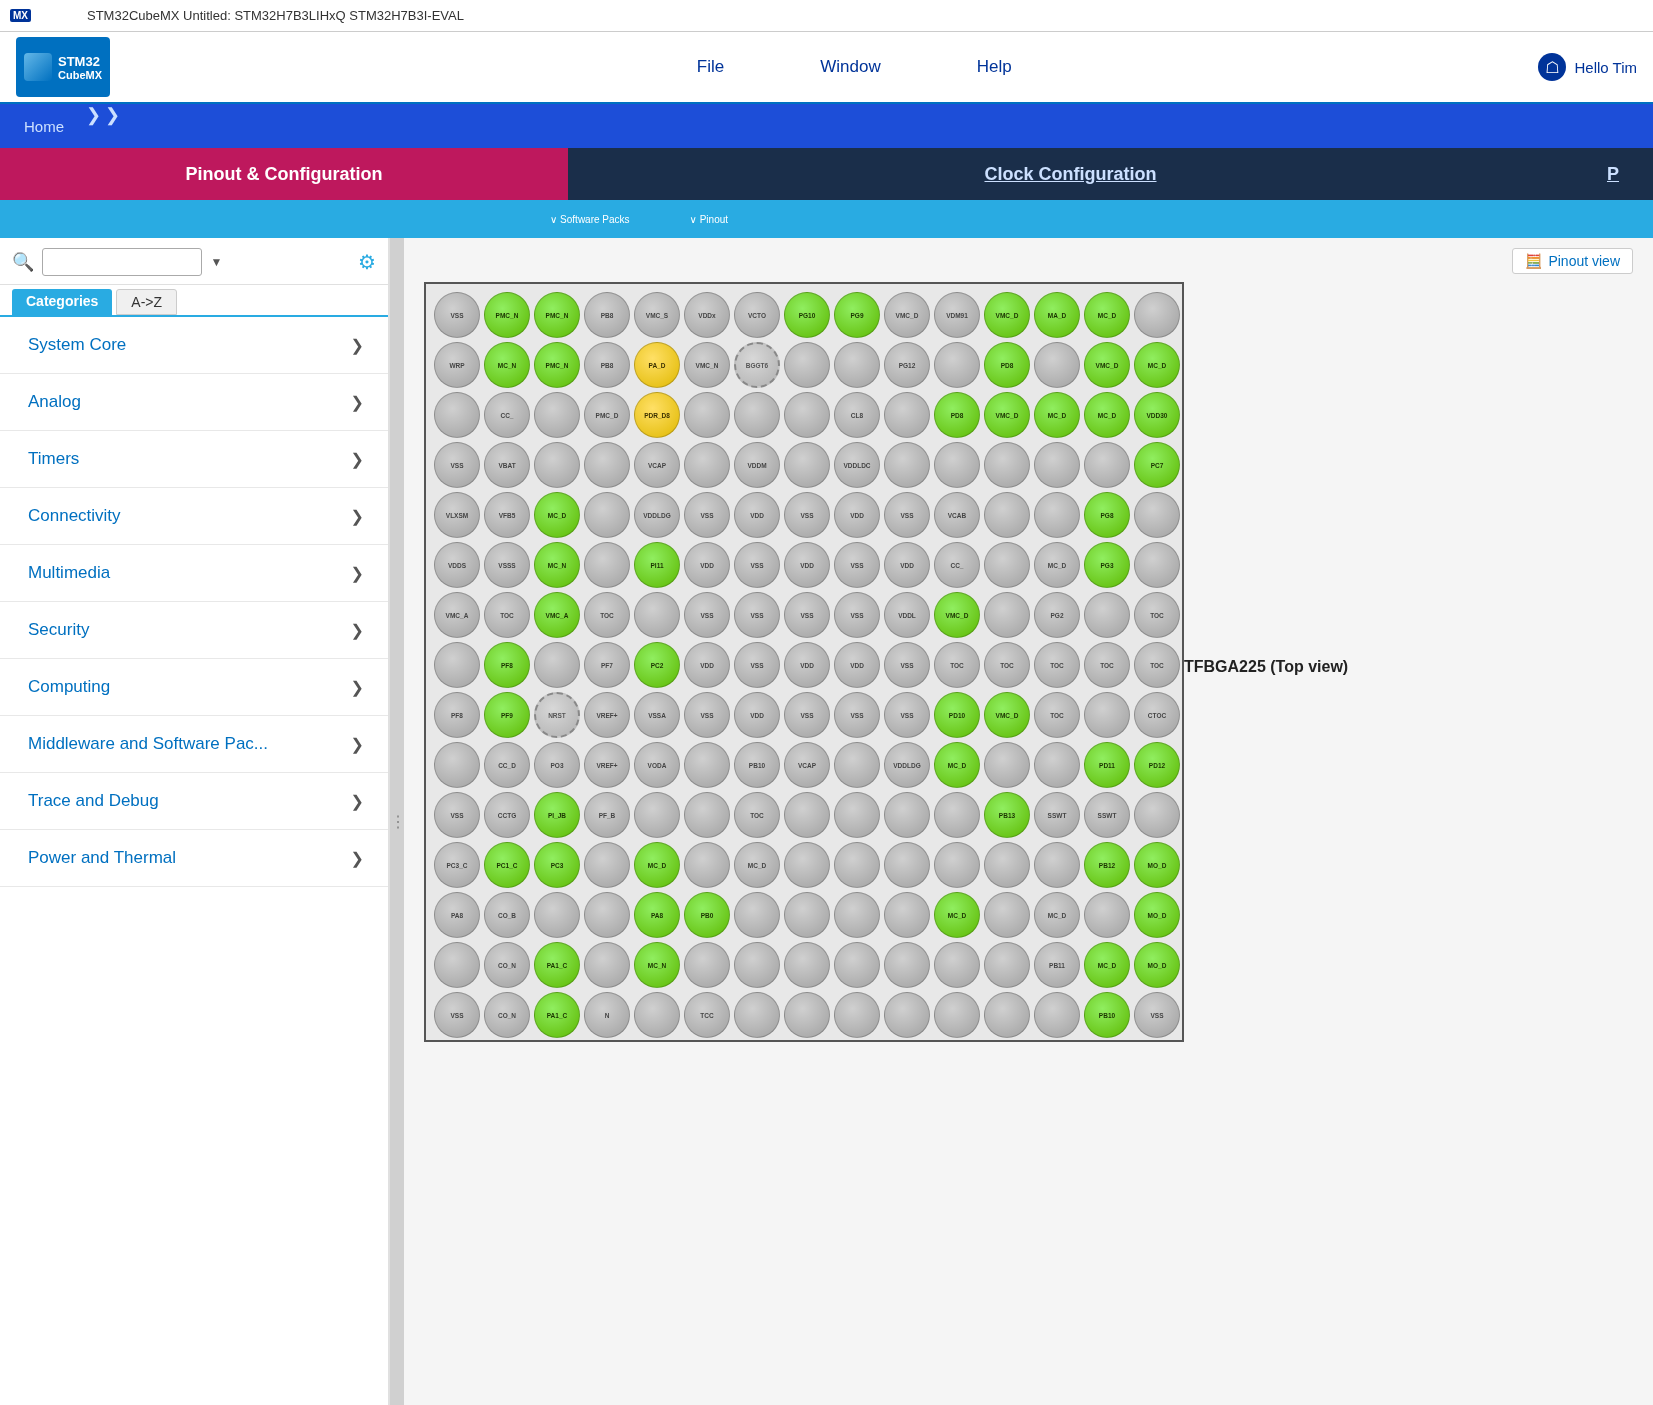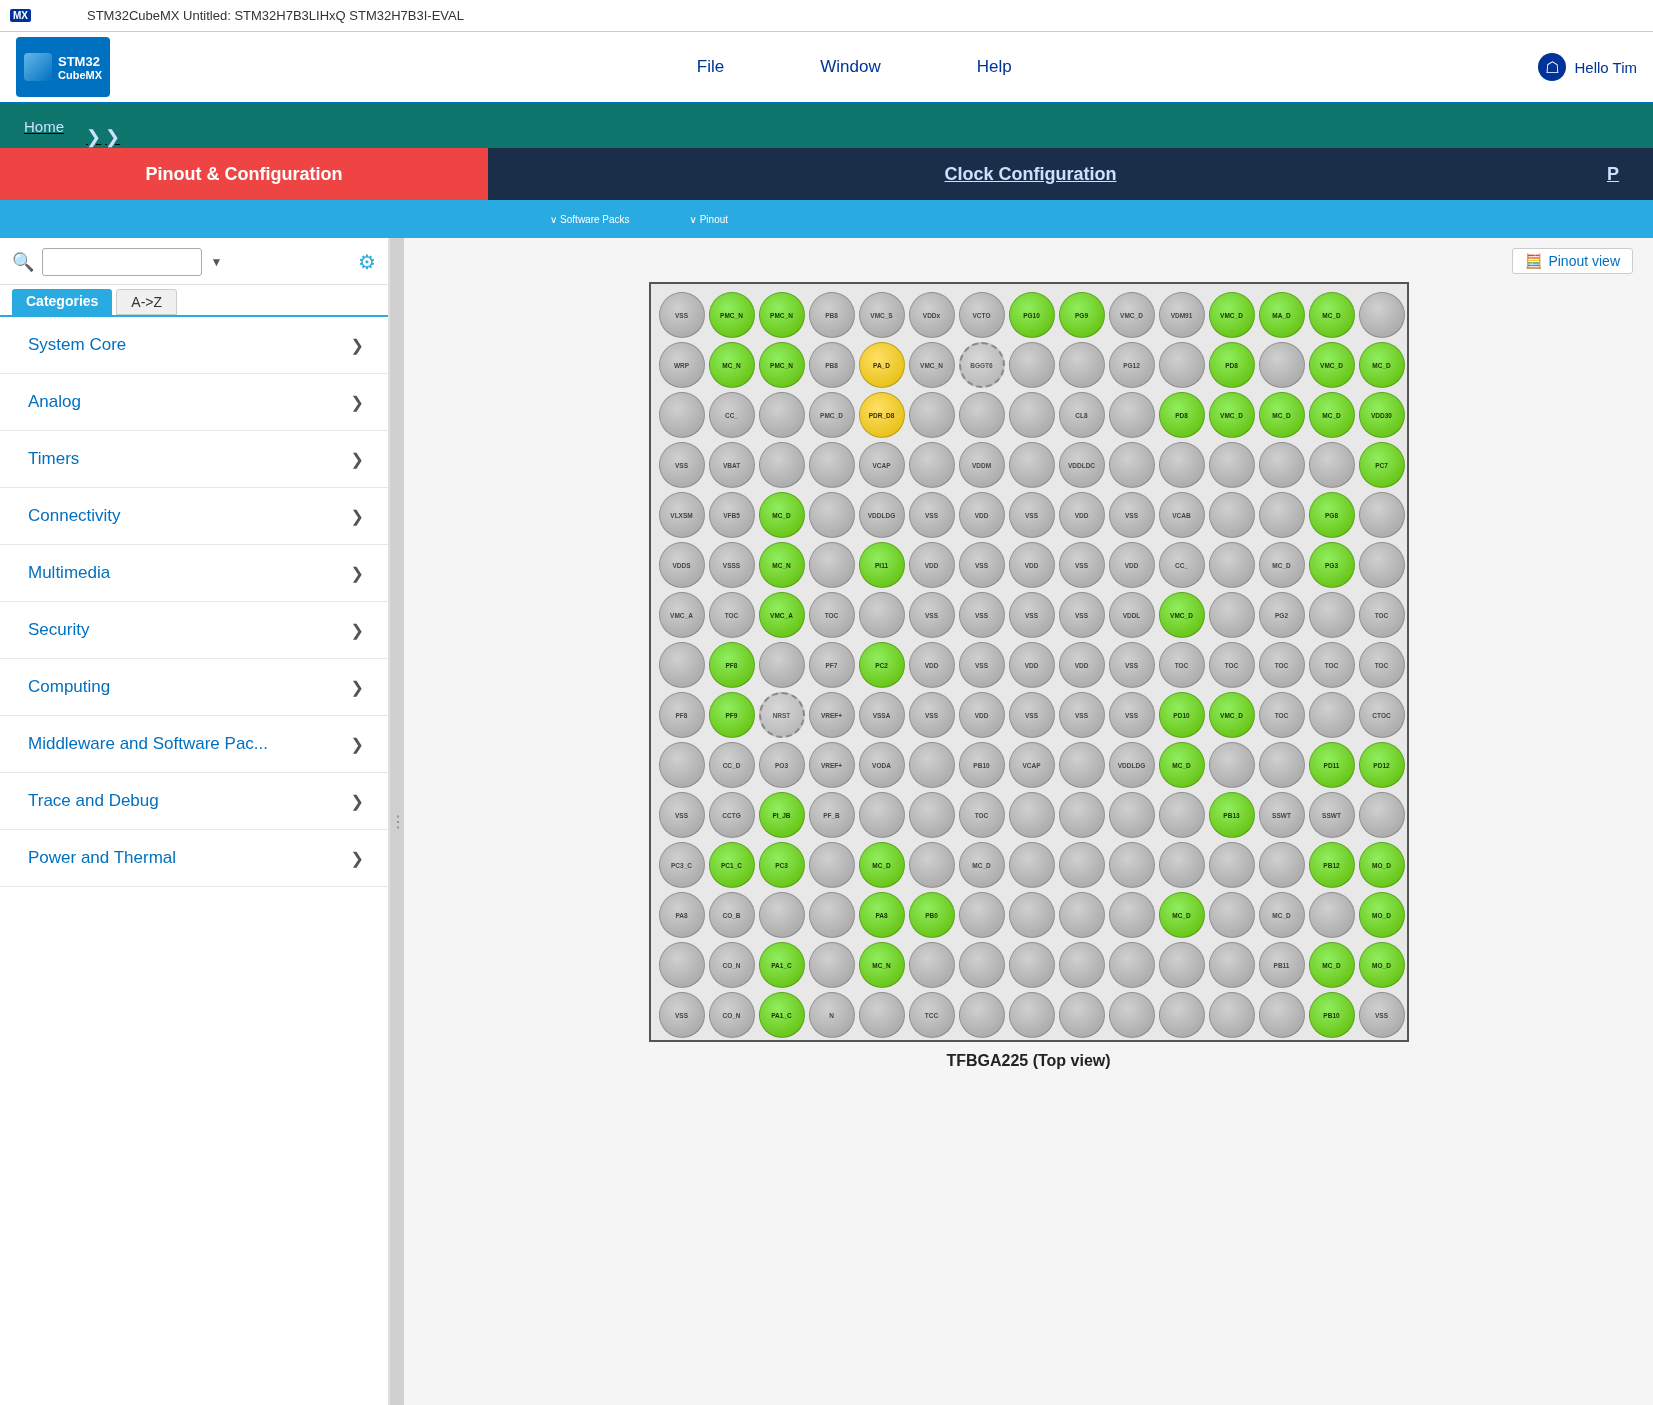--- a/index.html
+++ b/index.html
@@ -85,26 +85,25 @@
       width: 28px; height: 28px;
       background: #003399;
       border-radius: 50%;
       display: flex; align-items: center; justify-content: center;
       color: #fff;
       font-size: 16px;
     }
 
     
     #breadcrumb {
-      background: #0f766e;
-      display: flex;
-      align-items: flex-end;
+      background: #1d4ed8;
+      display: flex;
+      align-items: flex-start;
       padding: 0;
       height: 44px;
-      text-decoration: underline;
     }
     .breadcrumb-item {
       color: #cce0ff;
       font-size: 15px;
       padding: 0 20px;
       height: 44px;
       display: flex;
       align-items: center;
       cursor: pointer;
       position: relative;
@@ -120,28 +119,28 @@
       padding: 0 2px;
     }
     .breadcrumb-item:first-child { padding-left: 24px; }
 
     
     #tabbar {
       display: flex;
       height: 52px;
     }
     .tab-active {
-      background: #ef4444;
+      background: #be185d;
       color: #fff;
       font-size: 18px;
       font-weight: bold;
       display: flex;
       align-items: center;
       justify-content: center;
-      width: 488px;
+      width: 568px;
       cursor: pointer;
     }
     .tab-inactive {
       background: #1a2e4a;
       color: #cce0ff;
       font-size: 18px;
       font-weight: bold;
       display: flex;
       align-items: center;
       justify-content: center;
@@ -281,21 +280,21 @@
       border: 1px solid #ccc;
       padding: 4px 12px;
       border-radius: 3px;
       font-size: 14px;
       color: #0070c0;
       cursor: pointer;
       margin-bottom: 8px;
     }
     .chip-area {
       display: flex;
-      flex-direction: column;
+      flex-direction: row;
       align-items: center;
       width: 100%;
     }
     .chip-canvas {
       border: 2px solid #555;
       background: #e8e8e8;
       position: relative;
       overflow: hidden;
       width: 760px;
       height: 760px;

